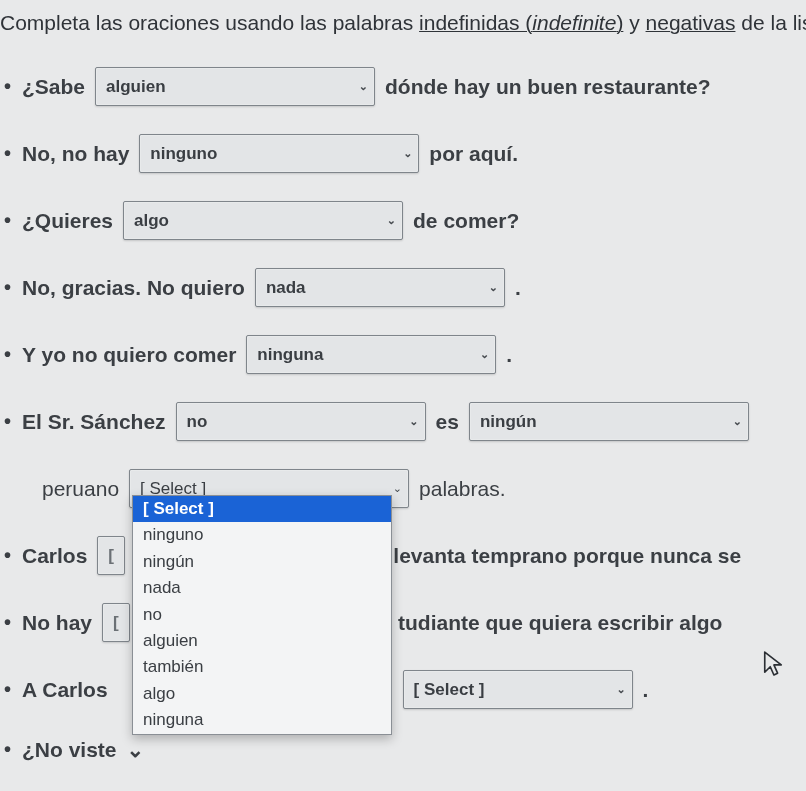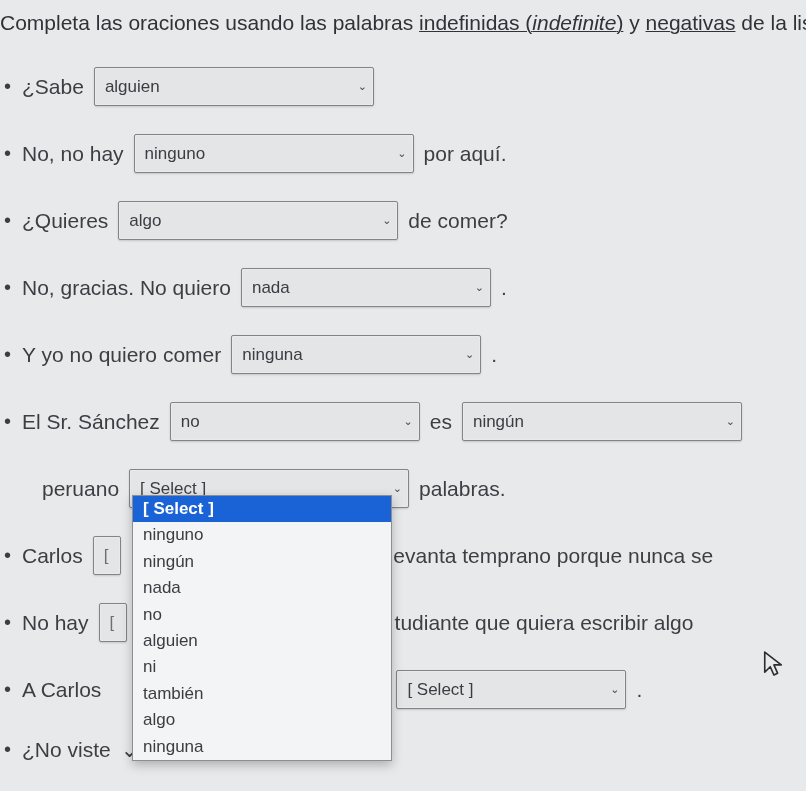--- a/index.html
+++ b/index.html
@@ -27,20 +27,21 @@
     text-decoration: underline;
     text-decoration-thickness: 1px;
   }
   .instruction .ital {
     font-style: italic;
   }
   ul.items {
     list-style: none;
     margin: 0;
     padding: 0;
+    font-weight: bold;
   }
   ul.items > li {
     position: relative;
     display: flex;
     flex-wrap: wrap;
     align-items: center;
     gap: 10px 10px;
     padding: 14px 10px 14px 22px;
   }
   ul.items > li::before {
@@ -138,20 +139,21 @@
   </div>
 
   <ul class="items">
 
     <li>
       <span class="txt">¿Sabe</span>
       <span class="sel w240">
         <span>alguien</span>
         <span class="caret">⌄</span>
       </span>
+      <span class="txt">dónde hay un buen restaurante?</span>
     </li>
 
     <li>
       <span class="txt">No, no hay</span>
       <span class="sel w240">
         <span>ninguno</span>
         <span class="caret">⌄</span>
       </span>
       <span class="txt">por aquí.</span>
     </li>
@@ -246,21 +248,20 @@
   </ul>
 
   <div class="dropdown" id="dropdown-list">
 
   <div class="opt selected">[ Select ]</div>
       <div class="opt">ninguno</div>
       <div class="opt">ningún</div>
       <div class="opt">nada</div>
       <div class="opt">no</div>
       <div class="opt">alguien</div>
-      <div class="opt">ni</div>
       <div class="opt">también</div>
       <div class="opt">algo</div>
       <div class="opt">ninguna</div>
     </div>
 
   <svg class="cursor" viewBox="0 0 24 30">
     <path d="M3 2 L3 24 L9 18 L13 27 L17 25 L13 16 L21 16 Z" fill="none" stroke="#2b2f34" stroke-width="1.8" stroke-linejoin="round"></path>
   </svg>
 
 </div>

